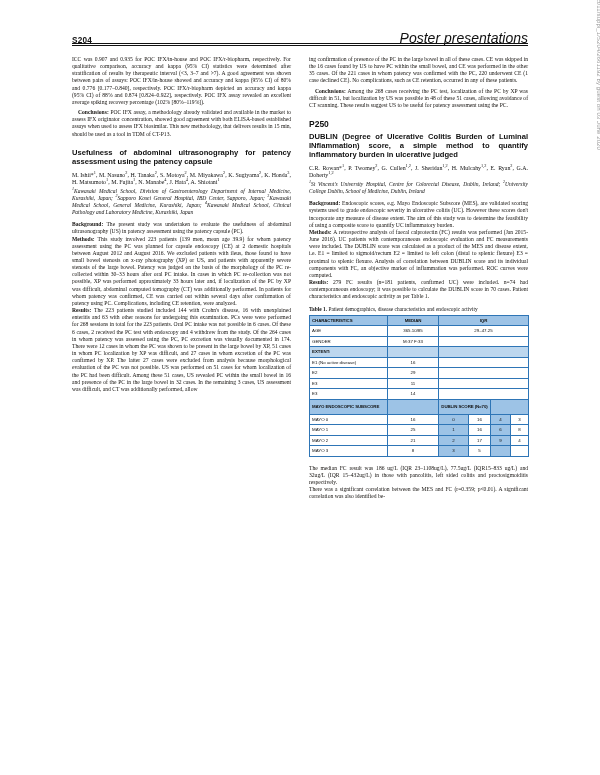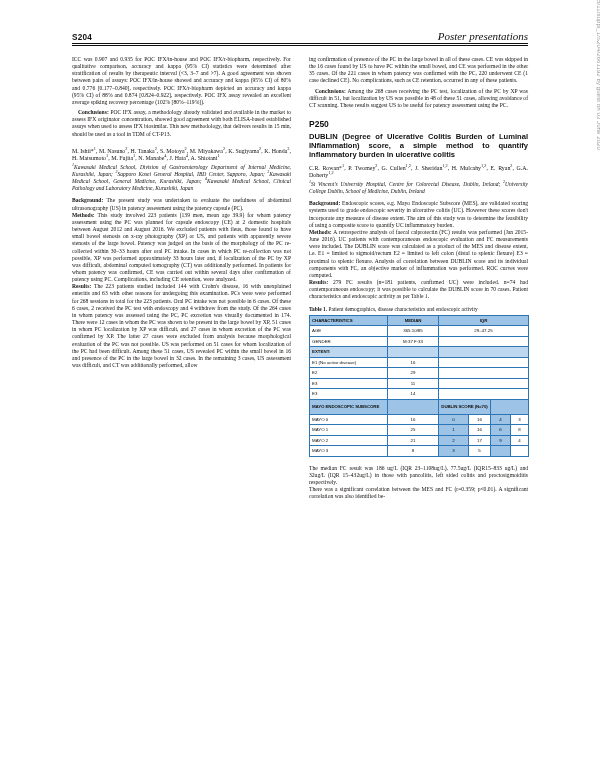--- a/index.html
+++ b/index.html
@@ -35,23 +35,23 @@
     align-items: baseline;
   }
   .folio {
     font-family: "Liberation Sans", sans-serif;
     font-weight: bold;
     font-size: 8.2px;
     letter-spacing: 0.2px;
     color: #111;
   }
   .head-title {
-    font-family: Liberation Serif, serif;
+    font-family: Liberation Sans, sans-serif;
     font-style: italic;
-    font-size: 11px;
+    font-size: 14px;
     color: #111;
     text-align: right;
   }
   .head-rule {
     position: absolute;
     left: 72px;
     top: 43px;
     width: 456px;
     height: 0;
     border-top: 1.6px solid #111;
@@ -198,20 +198,21 @@
   <div class="col col-left">
 
     <p class="body">ICC was 0.907 and 0.935 for POC IFX/in-house and POC IFX/r-biopharm, respectively. For qualitative comparison, accuracy and kappa (95% CI) statistics were determined after stratification of results by therapeutic interval (&lt;3, 3–7 and &gt;7). A good agreement was shown between pairs of assays: POC IFX/in-house showed and accuracy and kappa (95% CI) of 80% and 0.776 [0.177–0.840], respectively. POC IFX/r-biopharm depicted an accuracy and kappa (95% CI) of 88% and 0.874 [0.824–0.922], respectively. POC IFX assay revealed an excellent average spiking recovery percentage (102% [80%–119%]).</p>
 
     <div class="spacer-3"></div>
 
     <p class="body ind"><span class="run-in">Conclusions:</span><span> POC IFX assay, a methodology already validated and available in the market to assess IFX originator concentration, showed good agreement with both ELISA-based established assays when used to assess IFX biosimilar. This new methodology, that delivers results in 15 min, should be used as a tool in TDM of CT-P13.</span></p>
 
     <div class="spacer-10"></div>
 
+    <div class="abs-title">Usefulness of abdominal ultrasonography for patency assessment using the patency capsule</div>
     <div class="authors">M. Ishii*<sup>1</sup>, M. Nasuno<sup>2</sup>, H. Tanaka<sup>2</sup>, S. Motoya<sup>2</sup>, M. Miyakawa<sup>2</sup>, K. Sugiyama<sup>2</sup>, K. Honda<sup>3</sup>, H. Matsumoto<sup>1</sup>, M. Fujita<sup>1</sup>, N. Manabe<sup>4</sup>, J. Hata<sup>4</sup>, A. Shiotani<sup>1</sup></div>
     <div class="affil"><sup>1</sup>Kawasaki Medical School, Division of Gastroenterology Department of Internal Medicine, Kurashiki, Japan; <sup>2</sup>Sapporo Kosei General Hospital, IBD Center, Sapporo, Japan; <sup>3</sup>Kawasaki Medical School, General Medicine, Kurashiki, Japan; <sup>4</sup>Kawasaki Medical School, Clinical Pathology and Laboratory Medicine, Kurashiki, Japan</div>
 
     <p class="body"><span class="run-in">Background:</span><span> The present study was undertaken to evaluate the usefulness of abdominal ultrasonography (US) in patency assessment using the patency capsule (PC).</span></p>
 
     <p class="body"><span class="run-in">Methods:</span><span> This study involved 223 patients (139 men, mean age 39.9) for whom patency assessment using the PC was planned for capsule endoscopy (CE) at 2 domestic hospitals between August 2012 and August 2016. We excluded patients with ileus, those found to have small bowel stenosis on x-ray photography (XP) or US, and patients with apparently severe stenosis of the large bowel. Patency was judged on the basis of the morphology of the PC re-collected within 30–33 hours after oral PC intake. In cases in which PC re-collection was not possible, XP was performed approximately 33 hours later and, if localization of the PC by XP was difficult, abdominal computed tomography (CT) was additionally performed. In patients for whom patency was confirmed, CE was carried out within several days after confirmation of patency using PC. Complications, including CE retention, were analyzed.</span></p>
 
     <p class="body"><span class="run-in">Results:</span><span> The 223 patients studied included 144 with Crohn's disease, 16 with unexplained enteritis and 63 with other reasons for undergoing this examination. PCs were were performed for 268 sessions in total for the 223 patients. Oral PC intake was not possible in 6 cases. Of these 6 cases, 2 received the PC test with endoscopy and 4 withdrew from the study. Of the 264 cases in whom patency was assessed using the PC, PC excretion was visually documented in 174. There were 12 cases in whom the PC was shown to be present in the large bowel by XP, 51 cases in whom PC localization by XP was difficult, and 27 cases in whom excretion of the PC was confirmed by XP. The latter 27 cases were excluded from analysis because morphological evaluation of the PC was not possible. US was performed on 51 cases for whom localization of the PC had been difficult. Among these 51 cases, US revealed PC within the small bowel in 16 and presence of the PC in the large bowel in 32 cases. In the remaining 3 cases, US assessment was difficult, and CT was additionally performed, allow</span></p>
 
   </div>
@@ -220,21 +221,21 @@
 
     <p class="body">ing confirmation of presence of the PC in the large bowel in all of these cases. CE was skipped in the 16 cases found by US to have PC within the small bowel, and CE was performed in the other 35 cases. Of the 221 cases in whom patency was confirmed with the PC, 220 underwent CE (1 case declined CE). No complications, such as CE retention, occurred in any of these patients.</p>
 
     <div class="spacer-3"></div>
 
     <p class="body ind"><span class="run-in">Conclusions:</span><span> Among the 268 cases receiving the PC test, localization of the PC by XP was difficult in 51, but localization by US was possible in 48 of these 51 cases, allowing avoidance of CT scanning. These results suggest US to be useful for patency assessment using the PC.</span></p>
 
     <div class="spacer-10"></div>
 
     <div class="abs-id">P250</div>
-    <div class="abs-title">DUBLIN (Degree of Ulcerative Colitis Burden of Luminal INflammation) score, a simple method to quantify inflammatory burden in ulcerative colitis</div>
+    <div class="abs-title">DUBLIN (Degree of Ulcerative Colitis Burden of Luminal INflammation) score, a simple method to quantify inflammatory burden in ulcerative judged</div>
     <div class="authors">C.R. Rowan*<sup>1</sup>, P. Twomey<sup>2</sup>, G. Cullen<sup>1,2</sup>, J. Sheridan<sup>1,2</sup>, H. Mulcahy<sup>1,2</sup>, E. Ryan<sup>2</sup>, G.A. Doherty<sup>1,2</sup></div>
     <div class="affil"><sup>1</sup>St Vincent's University Hospital, Centre for Colorectal Disease, Dublin, Ireland; <sup>2</sup>University College Dublin, School of Medicine, Dublin, Ireland</div>
 
     <p class="body"><span class="run-in">Background:</span><span> Endoscopic scores, e.g. Mayo Endoscopic Subscore (MES), are validated scoring systems used to grade endoscopic severity in ulcerative colitis (UC). However these scores don't incorporate any measure of disease extent. The aim of this study was to determine the feasibility of using a composite score to quantify UC inflammatory burden.</span></p>
 
     <p class="body"><span class="run-in">Methods:</span><span> A retrospective analysis of faecal calprotectin (FC) results was performed (Jan 2015-June 2016). UC patients with contemporaneous endoscopic evaluation and FC measurements were included. The DUBLIN score was calculated as a product of the MES and disease extent, i.e. E1 = limited to sigmoid/rectum E2 = limited to left colon (distal to splenic flexure) E3 = proximal to splenic flexure. Analysis of correlation between DUBLIN score and its individual components with FC, an objective marker of inflammation was performed. ROC curves were computed.</span></p>
 
     <p class="body"><span class="run-in">Results:</span><span> 279 FC results (n=181 patients, confirmed UC) were included. n=74 had contemporaneous endoscopy; it was possible to calculate the DUBLIN score in 70 cases. Patient characteristics and endoscopic activity as per Table 1.</span></p>
 
     <div class="spacer-5"></div>

